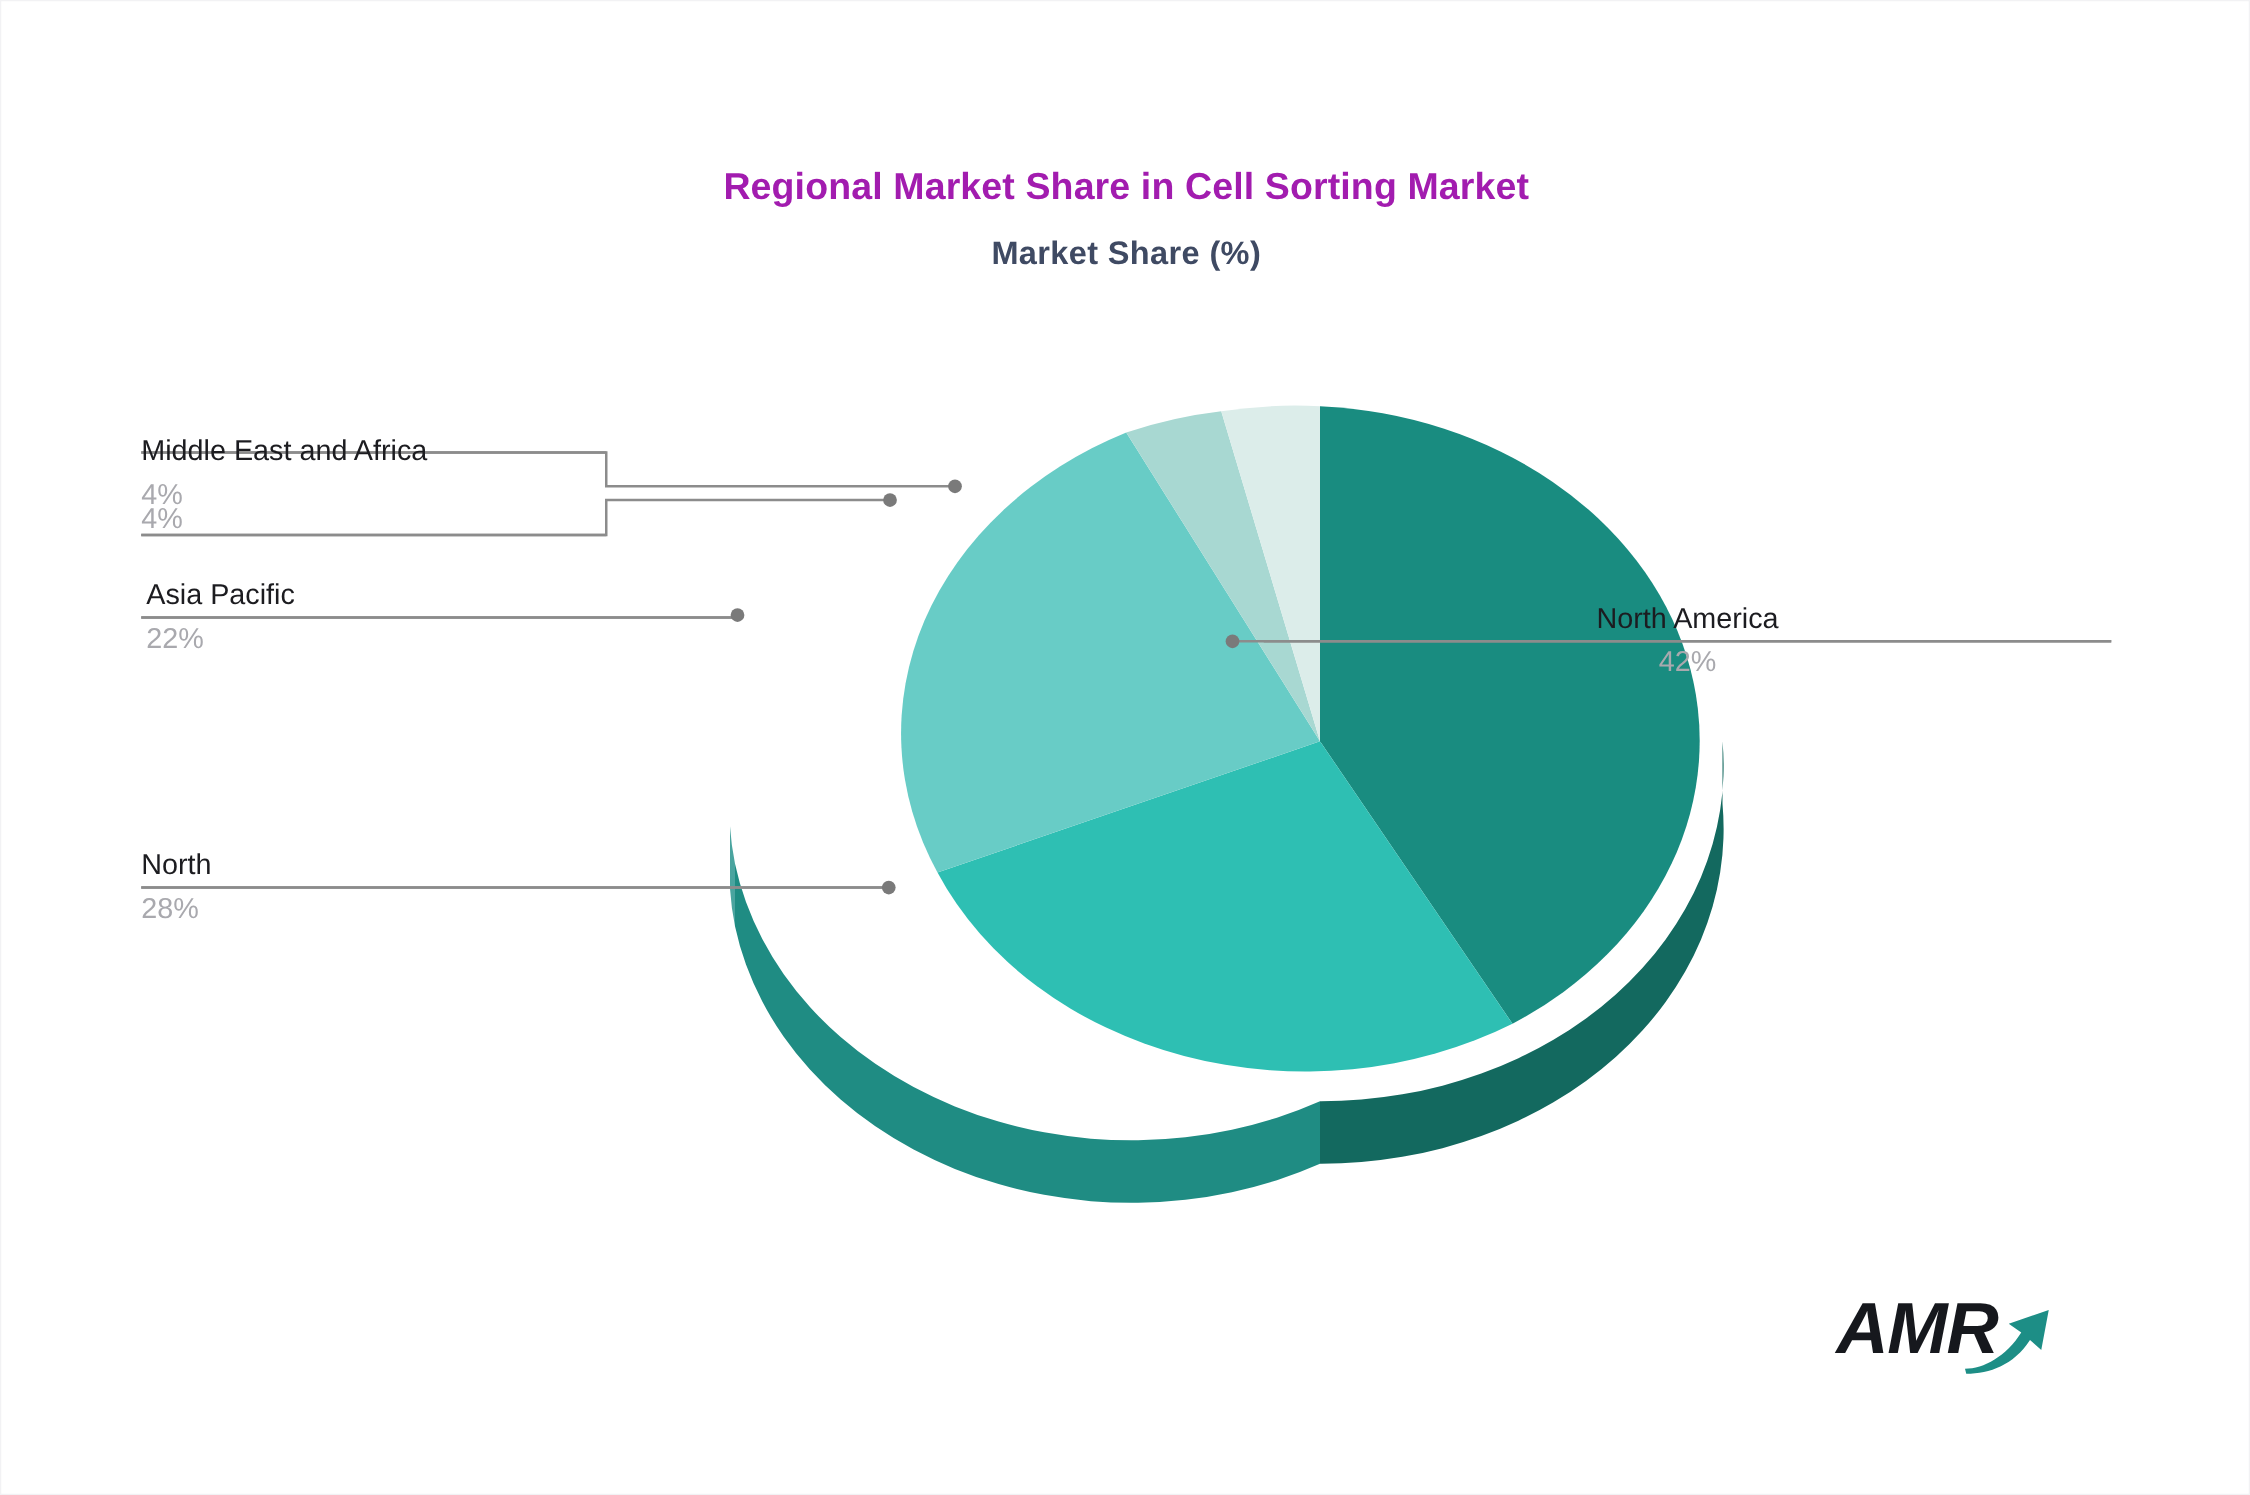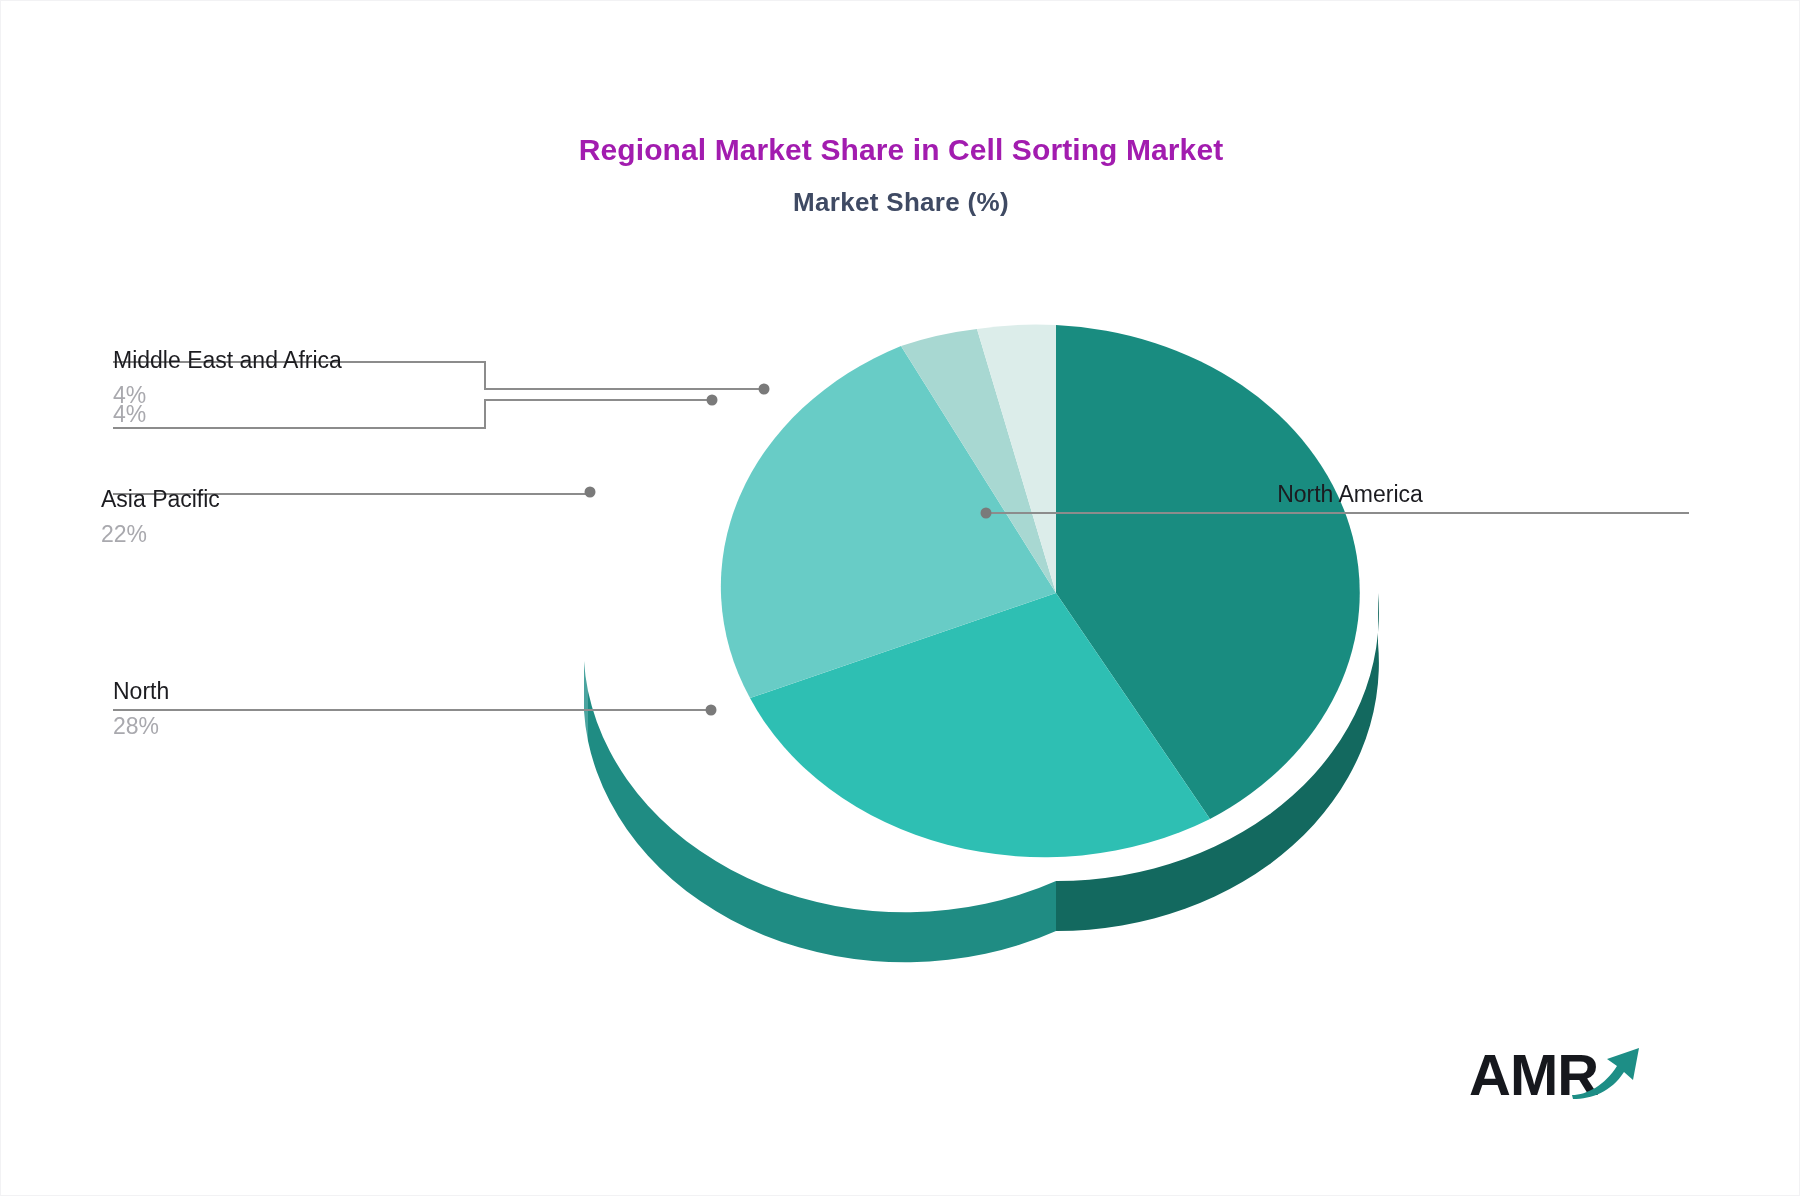--- a/index.html
+++ b/index.html
@@ -82,26 +82,27 @@
   #amr-logo {
     position: absolute;
     left: 1468px;
     top: 1029px;
     width: 172px;
     height: 72px;
   }
   #amr-logo .wordmark {
     position: absolute;
     left: 0;
-    top: 16px;
+    top: 4px;
     font-size: 58px;
     font-weight: bold;
     color: #16181d;
     letter-spacing: -1px;
     line-height: 58px;
+    font-style: italic;
   }
   #amr-logo svg { position: absolute; left: 102px; top: 8px; }
 </style>
 </head>
 <body>
 
 <div id="canvas">
 
   <div id="chart-title">Regional Market Share in Cell Sorting Market</div>
   <div id="chart-subtitle">Market Share (%)</div>
@@ -161,32 +162,33 @@
 
   <div class="callout left" style="left:112px; top:344px; width:372px;">
     <div class="name">Middle East and Africa</div>
     <div class="value">4%</div>
   </div>
 
   <div class="callout left" style="left:112px; top:393px; width:372px;">
     <div class="value">4%</div>
   </div>
 
-  <div class="callout left" style="left:100px; top:459px; width:477px;margin-top:24px;">
+  <div class="callout left" style="left:116px; top:459px; width:477px;">
     <div class="name">Asia Pacific</div>
     <div class="value">22%</div>
   </div>
 
   <div class="callout left" style="left:112px; top:675px; width:598px;">
     <div class="name">North</div>
     <div class="value">28%</div>
   </div>
 
   <div class="callout right" style="left:1010px; top:478px; width:678px;">
     <div class="name">North America</div>
+    <div class="value">42%</div>
   </div>
 
   <div id="amr-logo">
     <div class="wordmark">AMR</div>
     <svg width="70" height="62" viewBox="0 0 70 62" xmlns="http://www.w3.org/2000/svg">
       <path d="M1 57 C 16 57, 34 47, 46 28 L 36 21 L 68 10 L 62 42 L 53 34 C 40 54, 21 61, 2 61 Z" fill="#1d8e86"></path>
     </svg>
   </div>
 
 </div>

